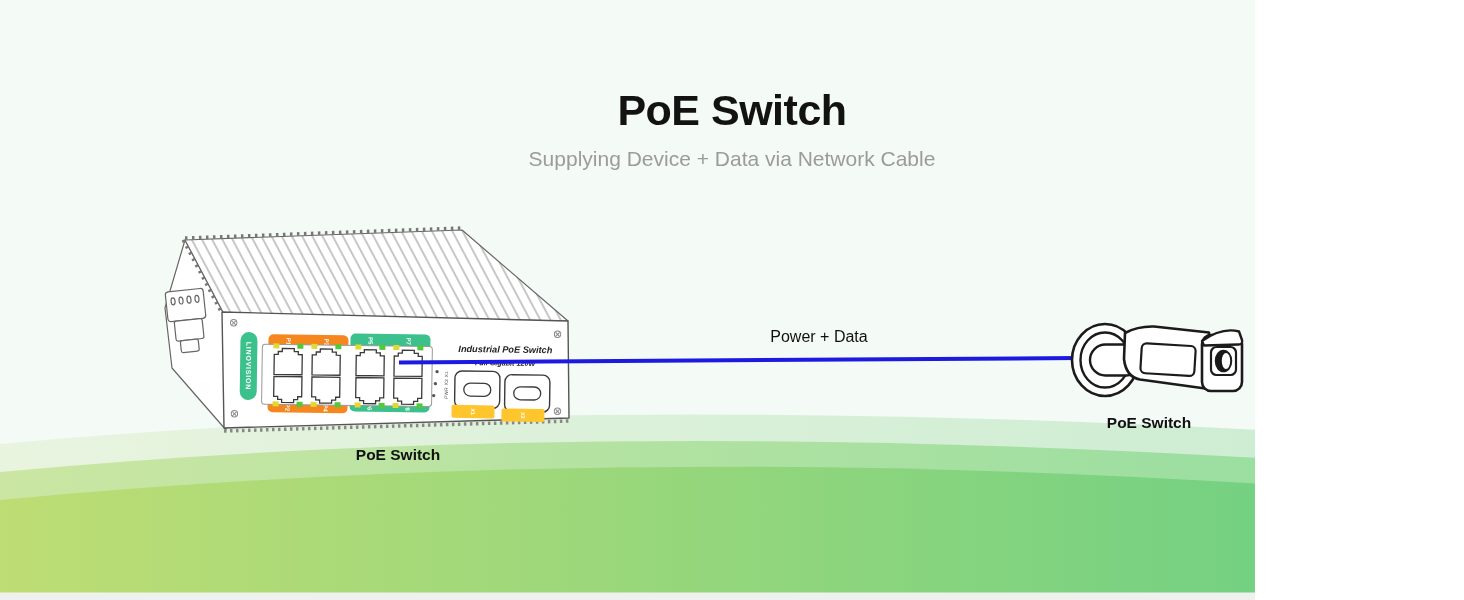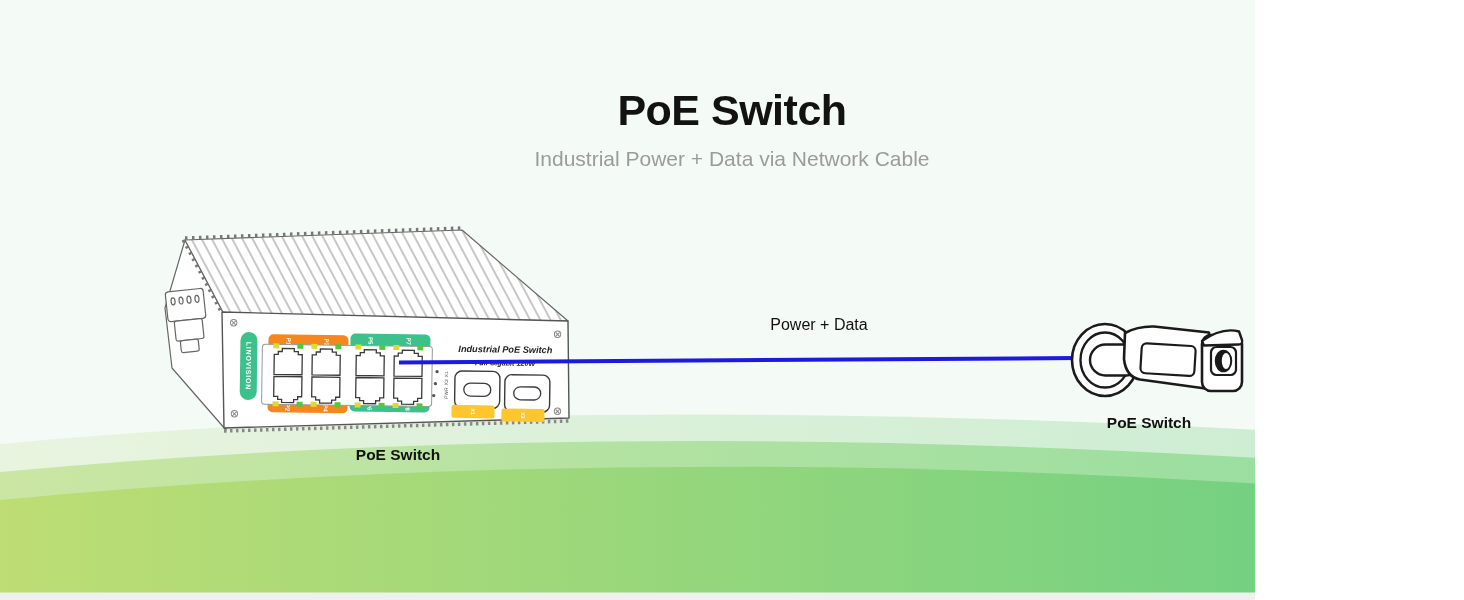--- a/index.html
+++ b/index.html
@@ -7,21 +7,21 @@
   .stage{position:relative;width:1255px;height:600px;background:#f4faf5;overflow:hidden;}
   .waves{position:absolute;left:0;top:0;}
   .title-block{position:absolute;left:0;top:0;width:1464px;text-align:center;}
   .title-block h1{margin:86px 0 0 0;font-size:43px;font-weight:700;letter-spacing:-0.5px;color:#121212;}
   .title-block p{margin:12px 0 0 0;font-size:21px;font-weight:400;color:#9b9b9b;}
   .art{position:absolute;}
   .switch-art{left:162px;top:224px;}
   .cable-svg{left:0;top:0;}
   .camera-art{left:1068px;top:314px;}
   .cap{position:absolute;text-align:center;color:#111;}
-  .cable-label{left:744px;top:316px;width:150px;font-size:16px;font-weight:500;}
+  .cable-label{left:744px;top:328px;width:150px;font-size:16px;font-weight:500;}
   .switch-cap{left:328px;top:446px;width:140px;font-size:15.5px;font-weight:600;}
   .device-cap{left:1079px;top:414px;width:140px;font-size:15.5px;font-weight:600;}
   svg text{font-family:"Liberation Sans","DejaVu Sans",sans-serif;}
 </style>
 </head>
 <body>
 
 <div class="stage">
 
   <svg class="waves" width="1464" height="600" viewBox="0 0 1464 600">
@@ -40,21 +40,21 @@
       </linearGradient>
     </defs>
     <path d="M0,444 Q620,386 1464,442 L1464,600 L0,600 Z" fill="url(#gA)"></path>
     <path d="M0,472 Q660,410 1464,472 L1464,600 L0,600 Z" fill="url(#gB)"></path>
     <path d="M0,500 Q700,434 1464,499 L1464,600 L0,600 Z" fill="url(#gC)"></path>
     <rect x="0" y="592.5" width="1464" height="7.5" fill="#eef1ed"></rect>
   </svg>
 
   <div class="title-block">
     <h1>PoE Switch</h1>
-    <p>Industrial Power + Data via Network Cable</p>
+    <p>Supplying Device + Data via Network Cable</p>
   </div>
 
   <svg class="art switch-art" width="410" height="212" viewBox="0 0 410 212">
     <defs>
       <pattern id="fins" patternUnits="userSpaceOnUse" width="9" height="9" patternTransform="rotate(-28)">
         <rect width="9" height="9" fill="#ffffff"></rect>
         <line x1="1" y1="0" x2="1" y2="9" stroke="#9a9a9a" stroke-width="1.1"></line>
       </pattern>
     </defs>
 

